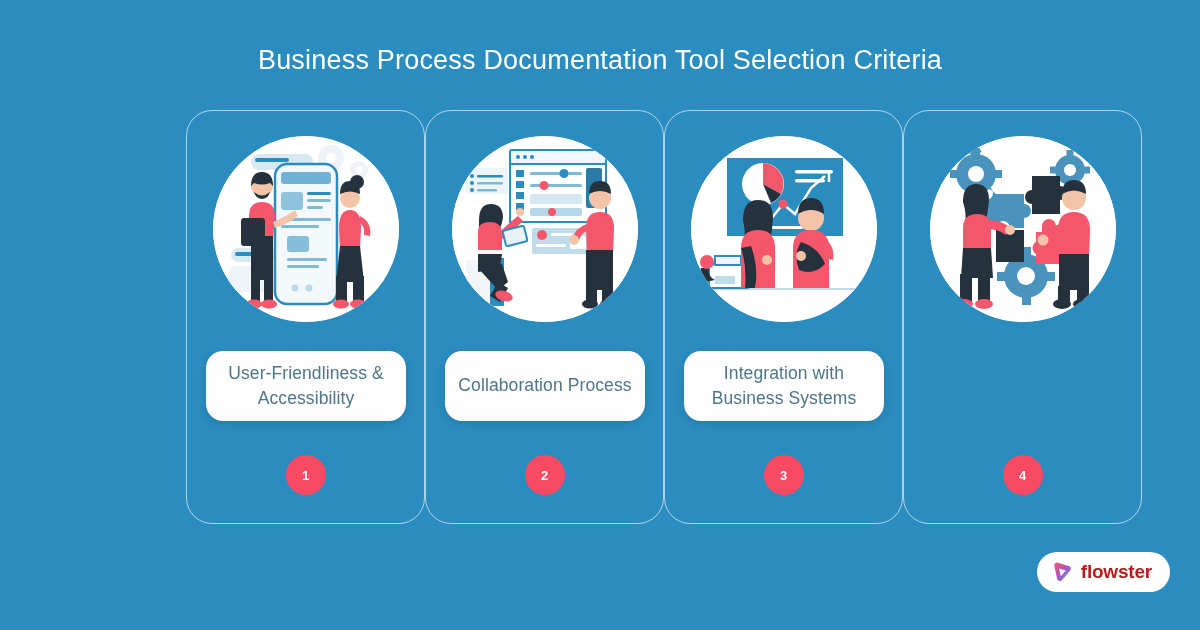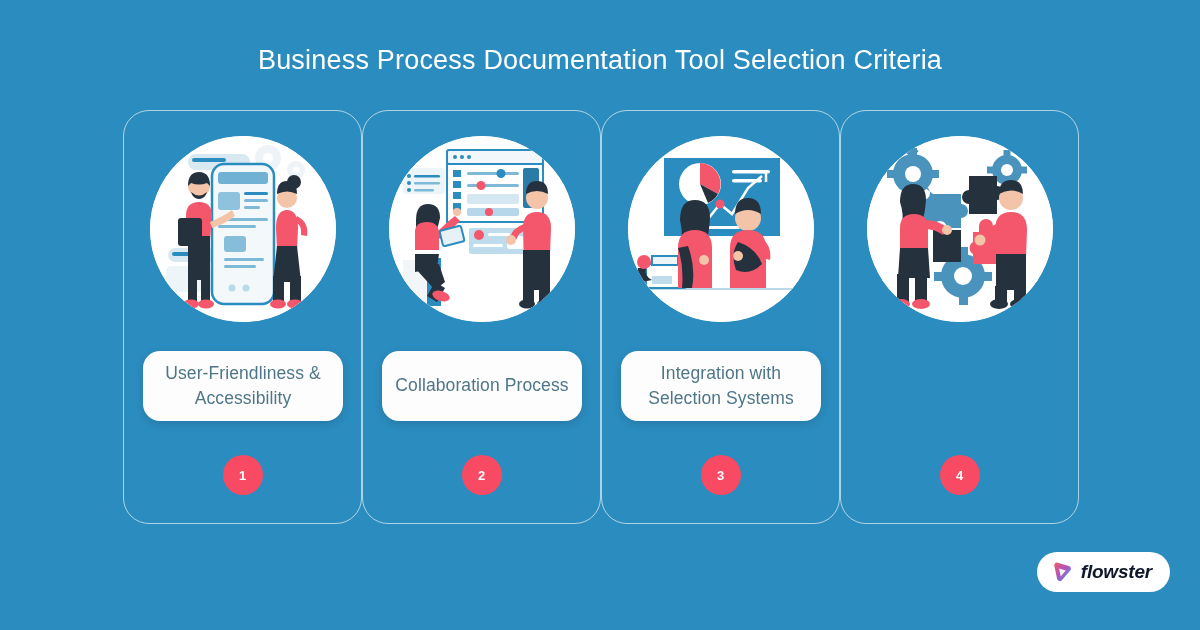--- a/index.html
+++ b/index.html
@@ -34,21 +34,21 @@
     line-height: 1.2;
   }
 
   .cards {
     position: absolute;
     top: 110px;
     left: 60px;
     width: 1082px;
     height: 414px;
     display: flex;
-    justify-content: center;
+    justify-content: flex-end;
   }
 
   .card {
     position: relative;
     width: 239px;
     height: 414px;
     border: 1px solid rgba(255,255,255,0.62);
     border-radius: 26px;
     box-sizing: border-box;
   }
@@ -114,25 +114,24 @@
     height: 40px;
     padding: 0 18px 0 14px;
     background: #ffffff;
     border-radius: 20px;
     display: flex;
     align-items: center;
     gap: 8px;
   }
   .logo-mark { width: 22px; height: 22px; display: block; }
   .logo-text {
-    color: #0f172a;
+    color: #b91c1c;
     font-size: 19px;
     font-weight: 700;
     letter-spacing: -0.2px;
-    font-style: italic;
   }
 </style>
 </head>
 <body>
 
 <div class="infographic">
 
   <div class="title">Business Process Documentation Tool Selection Criteria</div>
 
   <div class="cards">
@@ -318,21 +317,21 @@
             <circle cx="120" cy="82" r="13" fill="#f3c4a8"></circle>
             <path d="M107 78 q0-16 13-16 q13 0 13 16 q-13 -8 -26 0 z" fill="#25323e"></path>
             <path d="M102 112 q0-18 18-18 q18 0 18 18 l0 40 h-36 z" fill="#f4566b"></path>
             <path d="M110 106 q18 6 24 22 q-12 12 -26 6 q-6 -16 2 -28 z" fill="#25323e"></path>
             <circle cx="110" cy="120" r="5" fill="#f3c4a8"></circle>
             <path d="M136 104 q8 8 6 20 l-8 -2 q2 -8 -4 -14 z" fill="#f4566b"></path>
           </g>
         </svg>
       </div>
       <div class="label-pill">
-        <span class="label-text">Integration with Selection Systems</span>
+        <span class="label-text">Integration with Business Systems</span>
       </div>
       <div class="num-badge">3</div>
     </div>
 
     <div class="card">
       <div class="illus-wrap">
         <svg viewBox="0 0 186 186" xmlns="http://www.w3.org/2000/svg">
           <circle cx="93" cy="93" r="93" fill="#ffffff"></circle>
 
           <g fill="#4a93bd">

